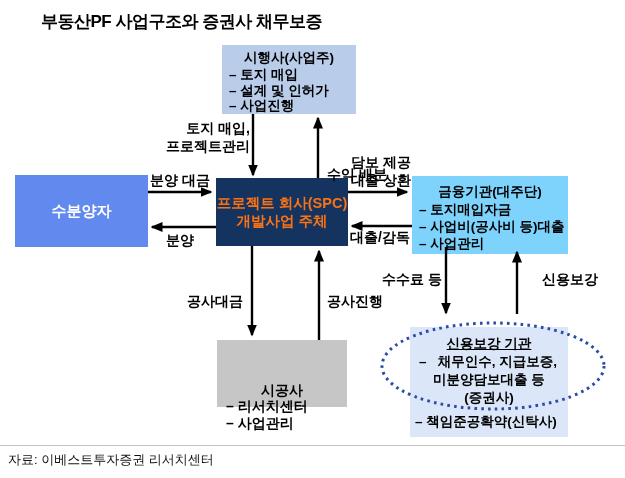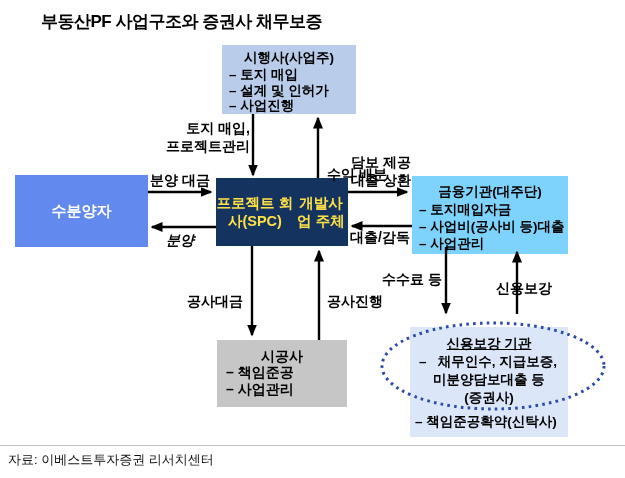--- a/index.html
+++ b/index.html
@@ -14,30 +14,30 @@
   .node-title{text-align:center;}
   .bullet{padding-left:7px;white-space:nowrap;}
 
   .developer{left:222px;top:45px;width:134px;height:69px;background:#b9cdea;font-size:13.5px;}
   .developer .node-title{padding-top:3px;line-height:19px;}
   .developer .bullet{line-height:15.5px;}
 
   .buyers{left:15px;top:175px;width:133px;height:72px;background:#6289ee;color:#fff;
     display:flex;align-items:center;justify-content:center;font-size:15px;}
 
-  .spc{left:216px;top:178px;width:132px;height:68px;background:#15335f;color:#fde047;
-    display:flex;flex-direction:row;align-items:center;justify-content:center;
+  .spc{left:216px;top:178px;width:132px;height:68px;background:#15335f;color:#f97316;
+    display:flex;flex-direction:column;align-items:center;justify-content:center;
     font-size:14.5px;line-height:18px;text-align:center;}
 
   .lenders{left:412px;top:176px;width:156px;height:78px;background:#7dd3fc;font-size:13.5px;}
   .lenders .node-title{padding-top:7px;line-height:18px;}
   .lenders .bullet{line-height:17px;}
 
   .builder{left:217px;top:340px;width:130px;height:67px;background:#c6c6c6;font-size:14px;}
-  .builder .node-title{padding-top:9px;line-height:15px;}
+  .builder .node-title{padding-top:9px;line-height:15px;margin-top:34px;}
   .builder .bullet{padding-left:9px;line-height:16.5px;}
 
   .credit{left:410px;top:327px;width:158px;height:110px;background:#dbe7f8;font-size:13.5px;}
   .credit .node-title{padding-top:8px;line-height:18px;text-decoration:underline;}
   .credit .c-line{line-height:18px;text-align:center;}
   .credit .c-line.pre{text-align:left;padding-left:9px;white-space:pre;}
   .credit .c-foot{margin-top:7px;padding-left:5px;line-height:16px;white-space:nowrap;}
 
   .edge-label{position:absolute;font-weight:bold;font-size:14px;z-index:6;white-space:nowrap;}
   .tc{text-align:center;}
@@ -73,48 +73,48 @@
 
   <div class="node lenders">
     <div class="node-title">금융기관(대주단)</div>
     <div class="bullet">– 토지매입자금</div>
     <div class="bullet">– 사업비(공사비 등)대출</div>
     <div class="bullet">– 사업관리</div>
   </div>
 
   <div class="node builder">
     <div class="node-title">시공사</div>
-    <div class="bullet">– 책임준공</div>
+    <div class="bullet">– 리서치센터</div>
     <div class="bullet">– 사업관리</div>
   </div>
 
   <div class="node credit">
     <div class="node-title">신용보강 기관</div>
     <div class="c-line pre">–   채무인수, 지급보증,</div>
     <div class="c-line">미분양담보대출 등</div>
     <div class="c-line">(증권사)</div>
     <div class="c-foot">– 책임준공확약(신탁사)</div>
   </div>
 
   <div class="edge-label tr" style="left:148px;top:119px;width:102px;line-height:18px;">
     <div>토지 매입,</div>
     <div>프로젝트관리</div>
   </div>
   <div class="edge-label" style="left:327px;top:126px;margin-top:40px;">수익 배분</div>
   <div class="edge-label tc" style="left:144px;top:172px;width:72px;">분양 대금</div>
-  <div class="edge-label tc" style="left:144px;top:232px;width:72px;font-style:italic;">분양</div>
+  <div class="edge-label tc" style="left:144px;top:232px;width:72px;">분양</div>
   <div class="edge-label tc" style="left:348px;top:154px;width:66px;line-height:17.5px;">
     <div>담보 제공</div>
     <div>대출 상환</div>
   </div>
   <div class="edge-label tc" style="left:346px;top:229px;width:68px;">대출/감독</div>
   <div class="edge-label tc" style="left:184px;top:293px;width:62px;">공사대금</div>
   <div class="edge-label tc" style="left:324px;top:293px;width:62px;">공사진행</div>
   <div class="edge-label tc" style="left:376px;top:271px;width:72px;">수수료 등</div>
-  <div class="edge-label tc" style="left:492px;top:271px;width:64px;margin-top:9px;">신용보강</div>
+  <div class="edge-label tc" style="left:538px;top:271px;width:64px;">신용보강</div>
 
   <svg class="arrows" width="625" height="478" viewBox="0 0 625 478">
     <defs>
       <marker id="ah" markerUnits="userSpaceOnUse" markerWidth="12" markerHeight="10" refX="10.5" refY="5" orient="auto">
         <path d="M0,0 L12,5 L0,10 Z" fill="#000"></path>
       </marker>
     </defs>
     <ellipse cx="493" cy="366" rx="111" ry="43" fill="none" stroke="#2b4ba6" stroke-width="3" stroke-dasharray="2.6 4.2"></ellipse>
     <line x1="253" y1="114" x2="253" y2="175" stroke="#000" stroke-width="2.4" marker-end="url(#ah)"></line>
     <line x1="318" y1="178" x2="318" y2="118" stroke="#000" stroke-width="2.4" marker-end="url(#ah)"></line>

